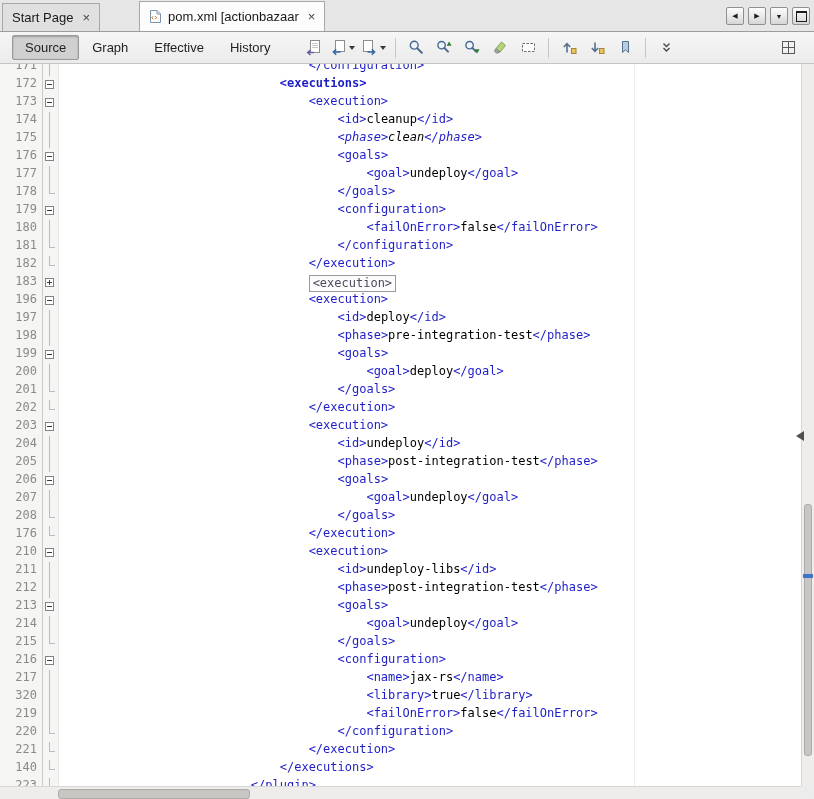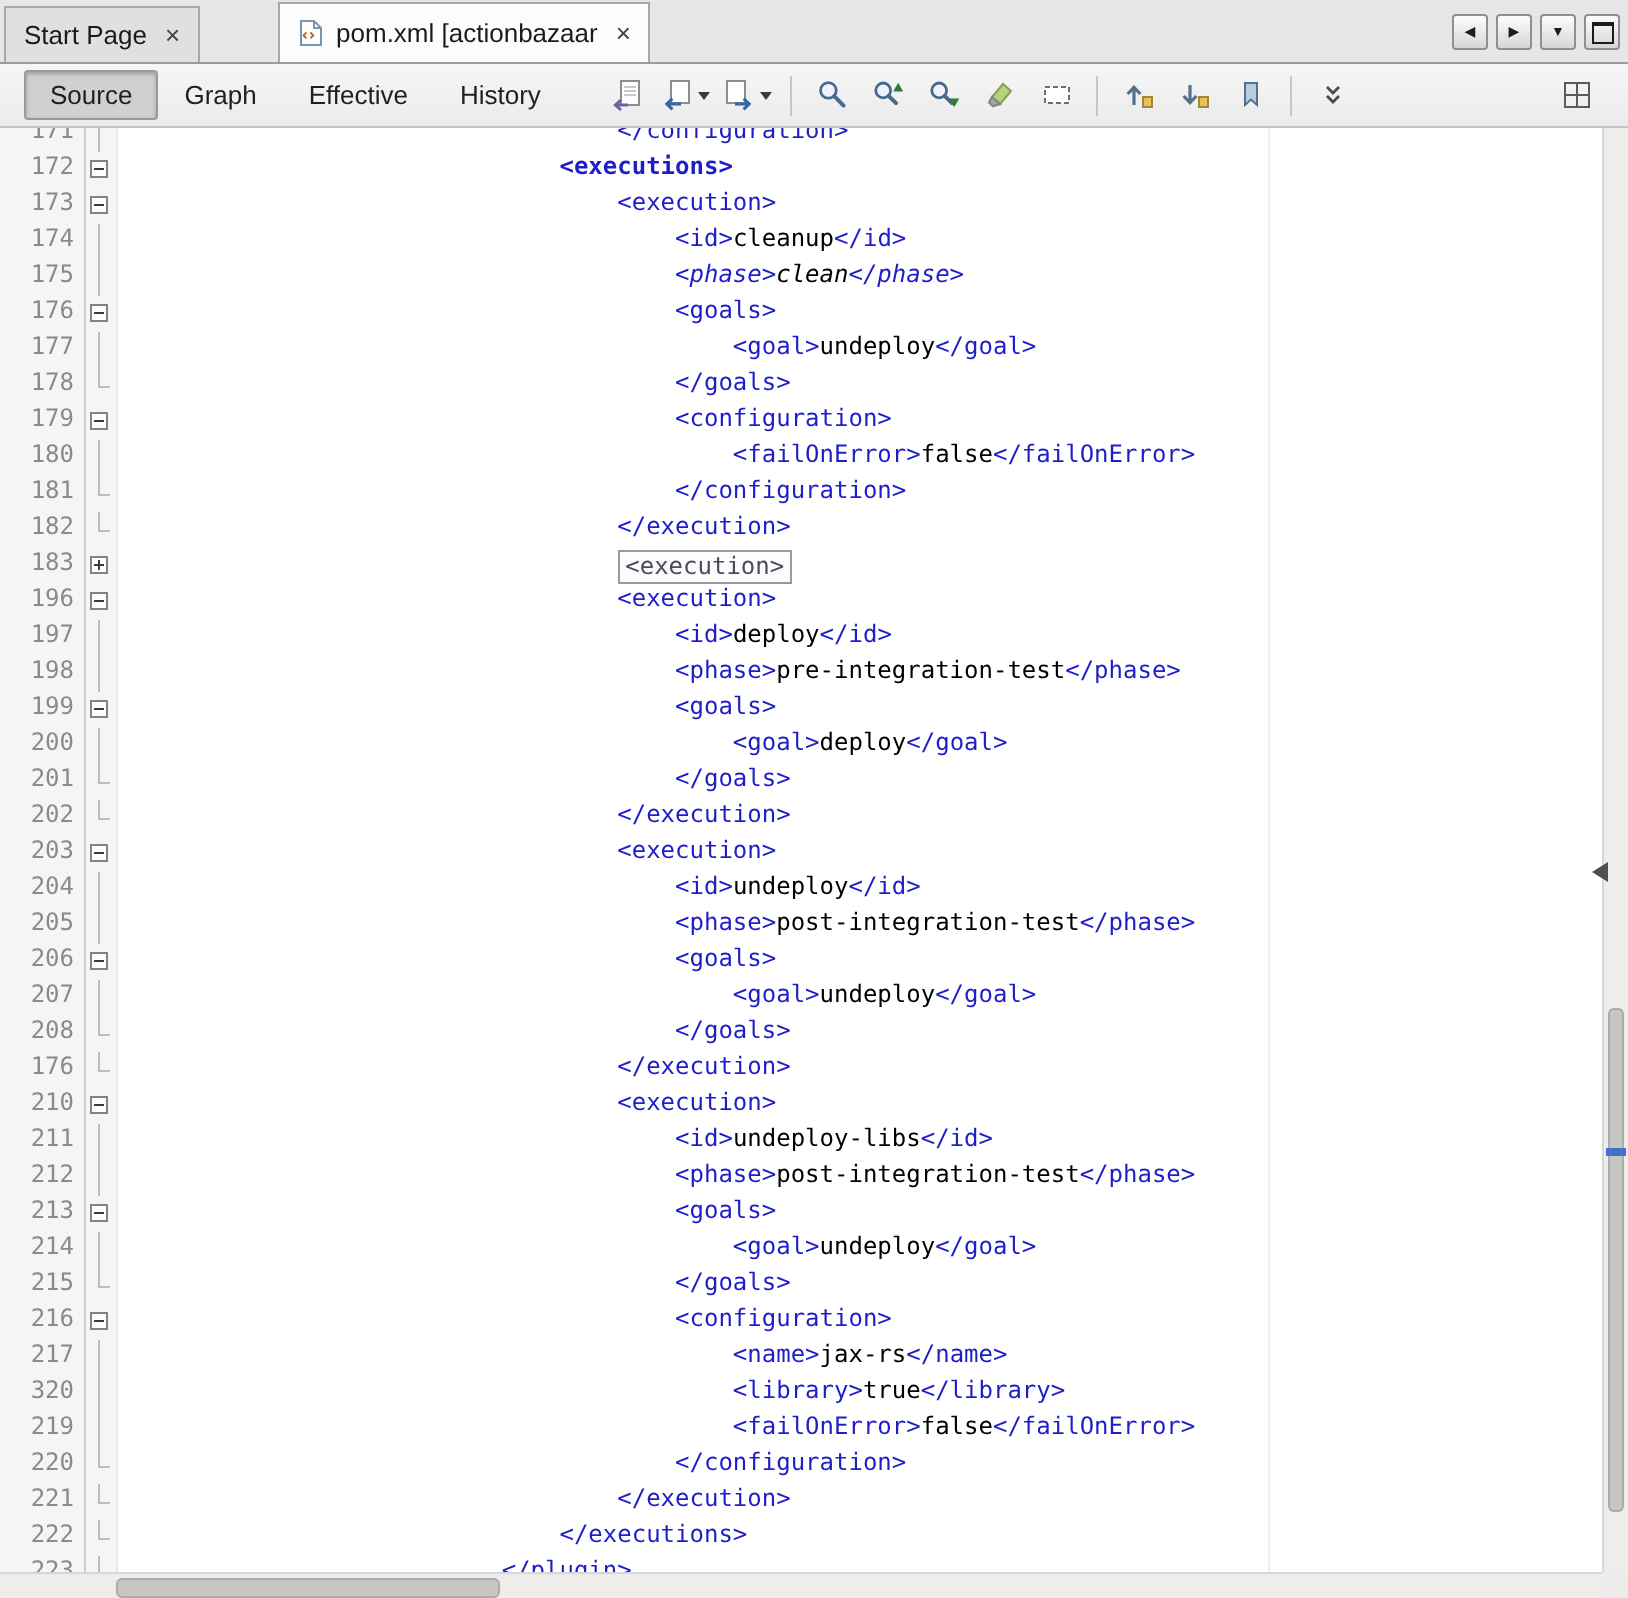--- a/index.html
+++ b/index.html
@@ -513,21 +513,21 @@
         </div>
         <div class="row">
           <span class="num">221</span>
           <span class="fold">
             <span class="vl half"></span>
             <span class="hl"></span>
           </span>
           <span class="code" style="padding-left: calc(34ch + 5px);"><span class="t">&lt;/execution&gt;</span></span>
         </div>
         <div class="row">
-          <span class="num">222</span>
+          <span class="num">140</span>
           <span class="fold">
             <span class="vl half"></span>
             <span class="hl"></span>
           </span>
           <span class="code" style="padding-left: calc(30ch + 5px);"><span class="t">&lt;/executions&gt;</span></span>
         </div>
         <div class="row">
           <span class="num">223</span>
           <span class="fold">
             <span class="vl"></span>

